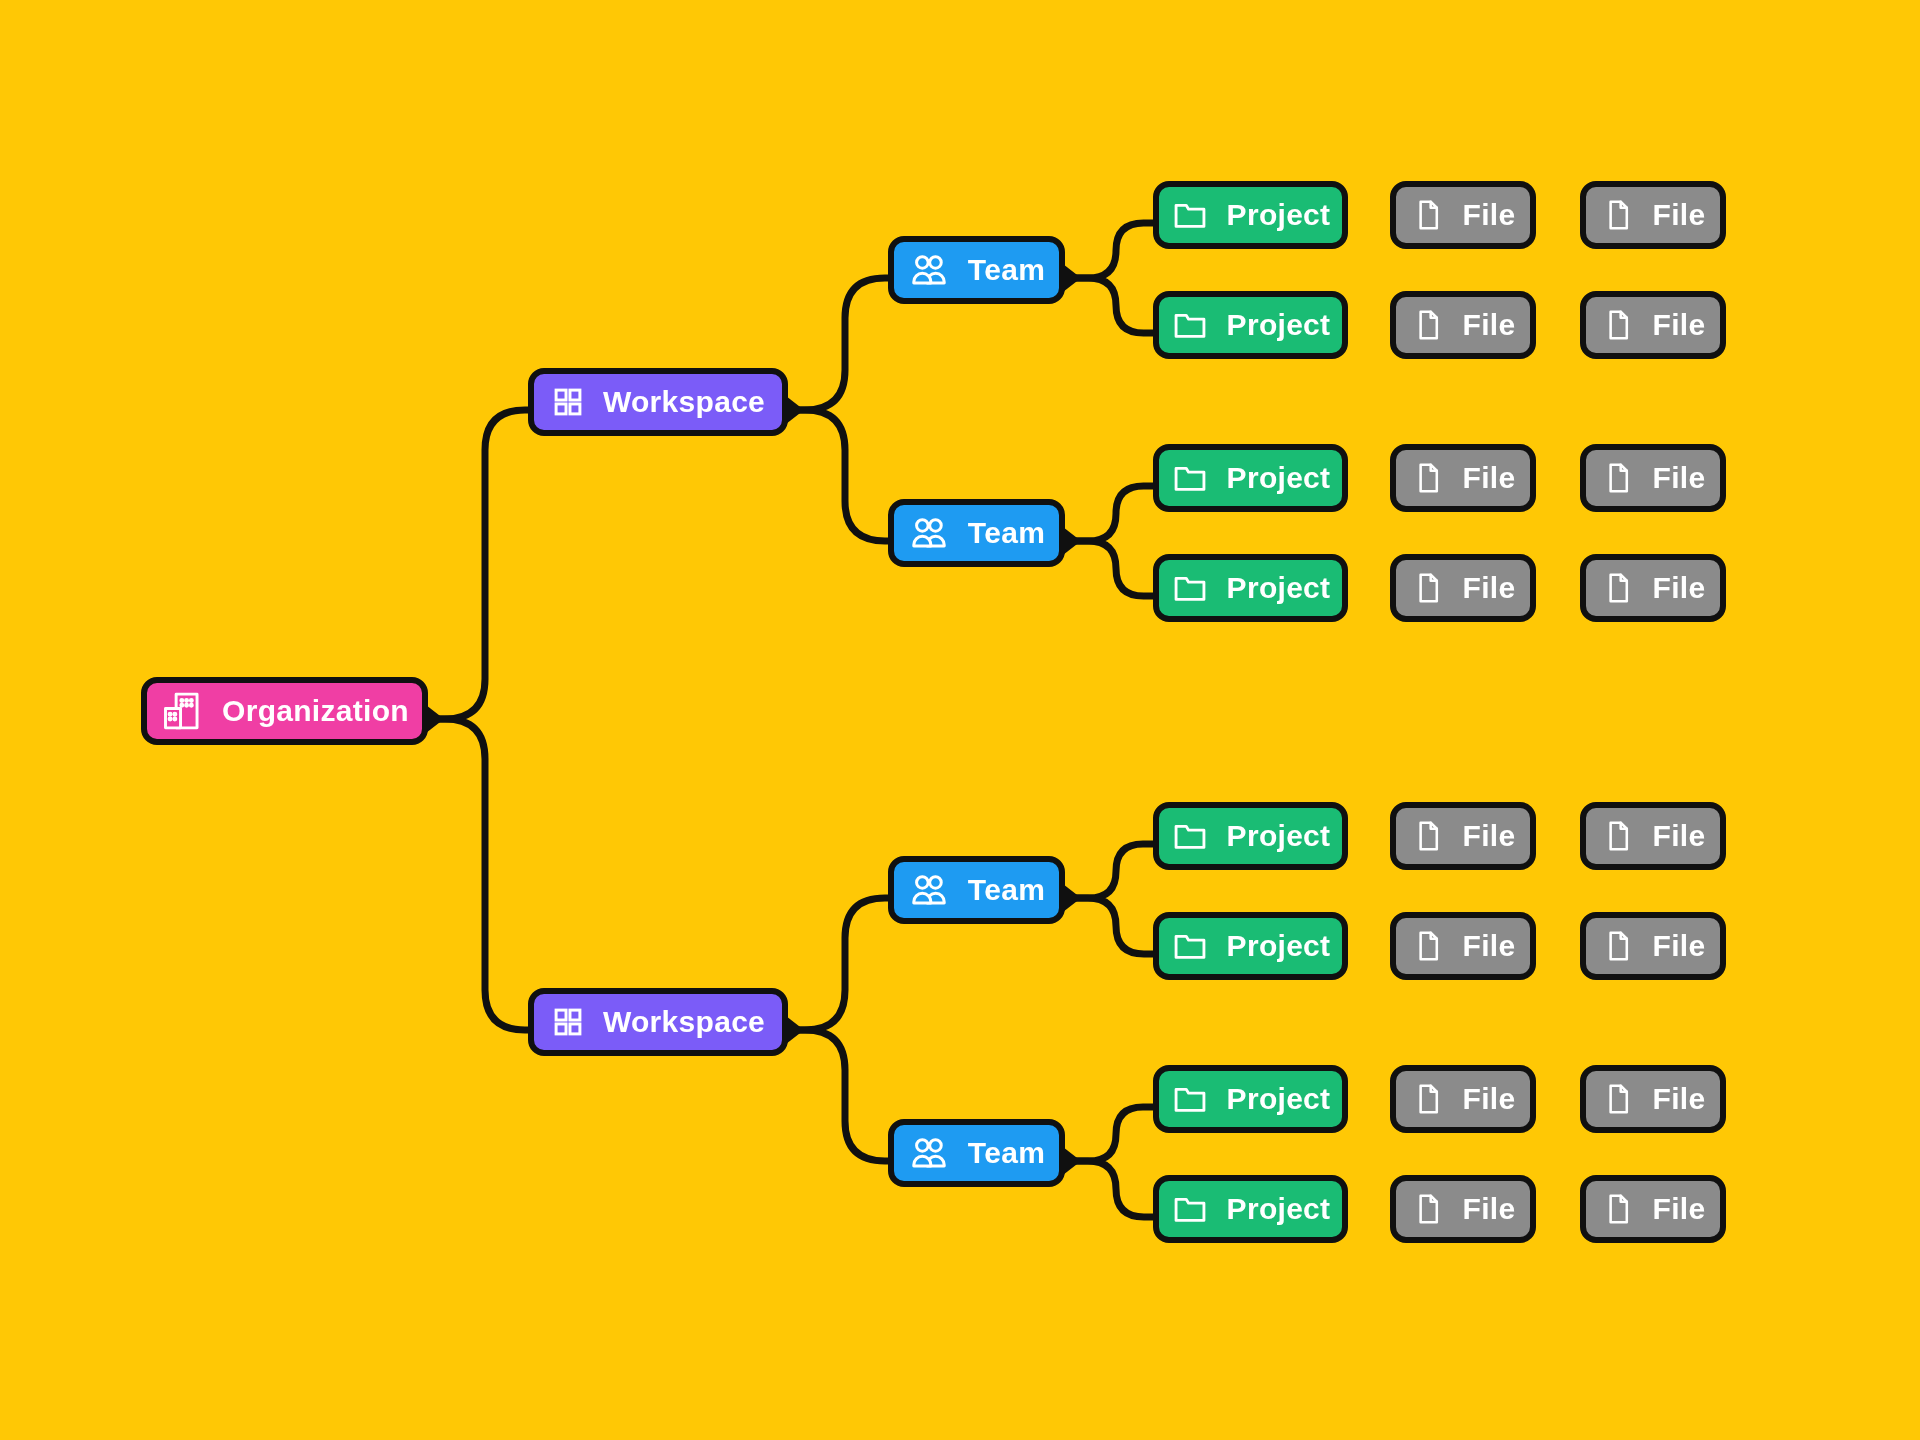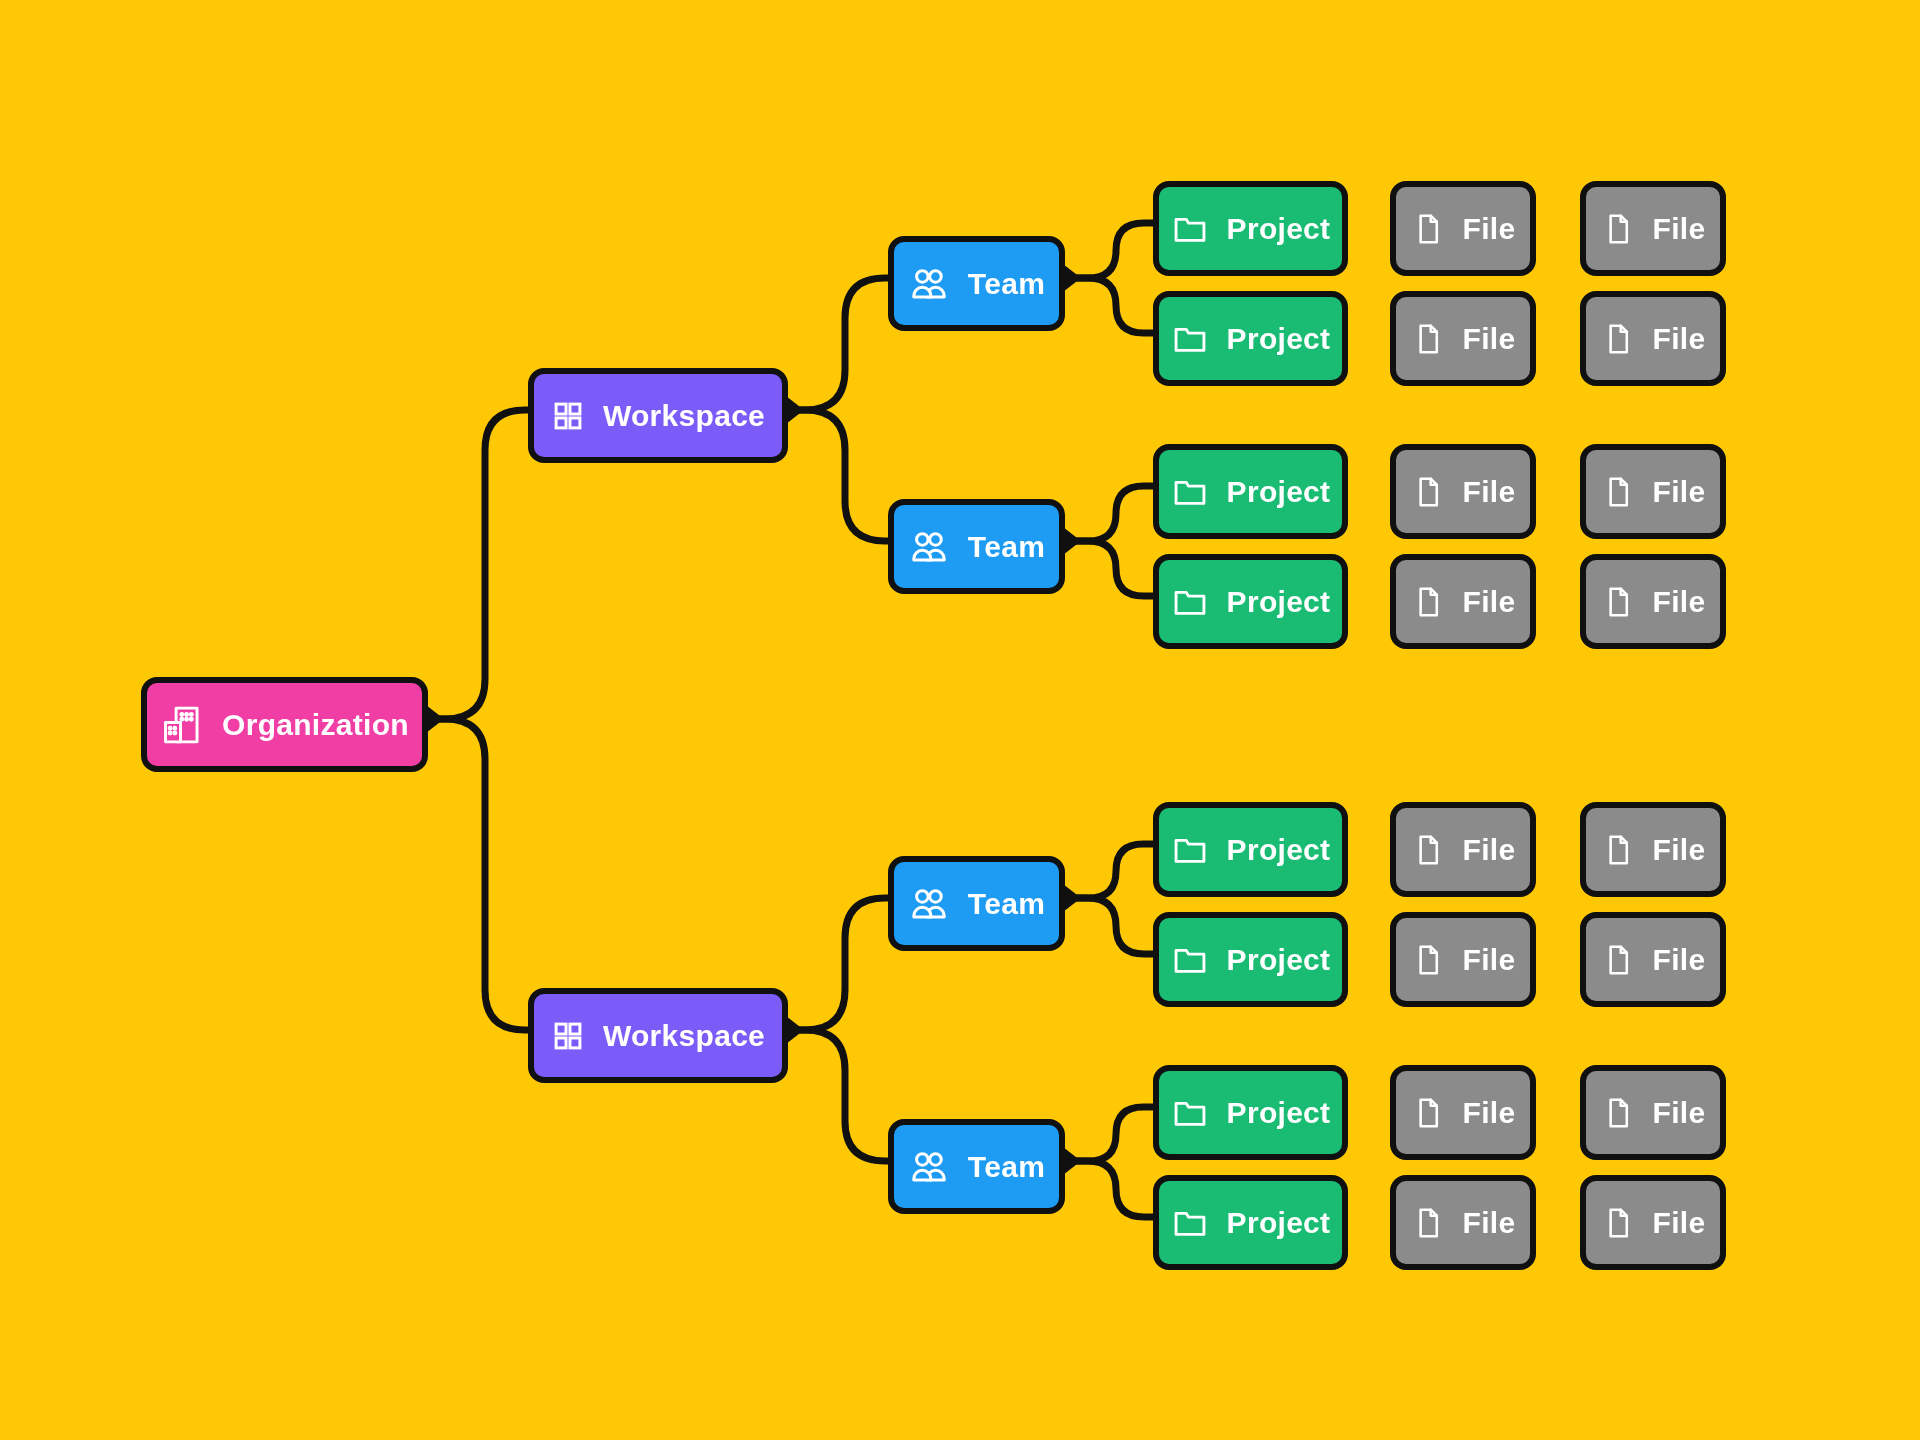--- a/index.html
+++ b/index.html
@@ -10,21 +10,21 @@
     overflow: hidden;
     font-family: "Liberation Sans", "DejaVu Sans", sans-serif;
   }
   .edges {
     position: absolute;
     left: 0; top: 0;
     width: 1920px; height: 1440px;
   }
   .node {
     position: absolute;
-    height: 95px;
+    height: 68px;
     box-sizing: border-box;
     border: 6px solid #101010;
     border-radius: 16px;
     display: flex;
     align-items: center;
     justify-content: center;
     gap: 18px;
   }
   .node .label {
     color: #ffffff;

